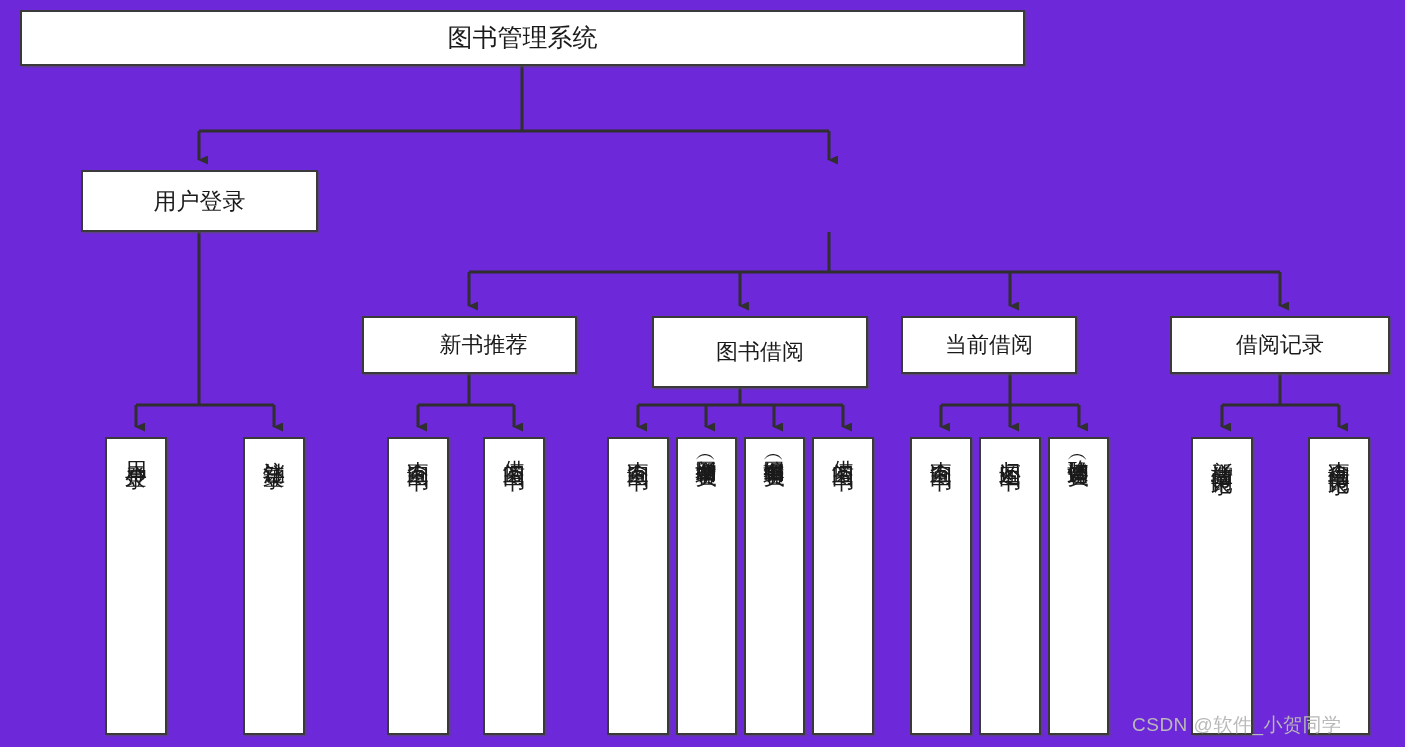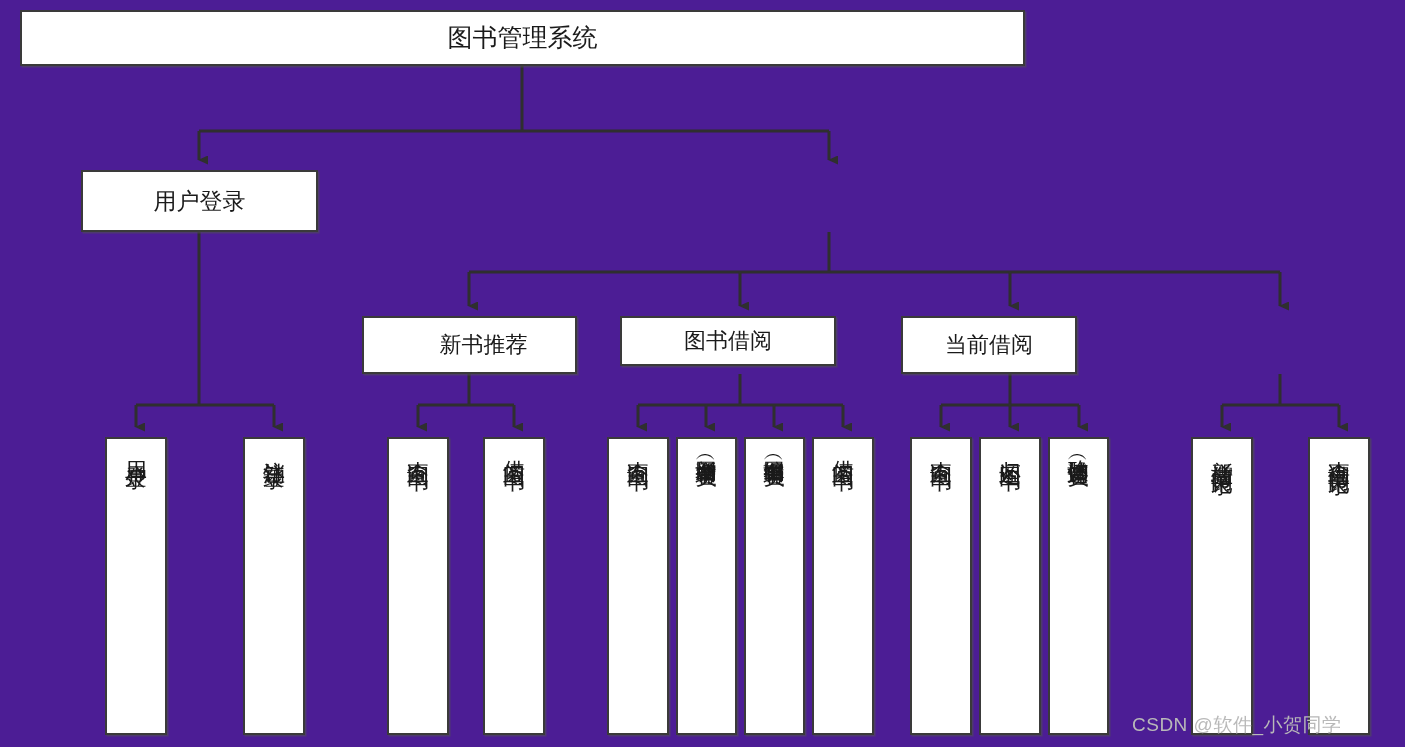--- a/index.html
+++ b/index.html
@@ -7,21 +7,21 @@
     padding: 0;
     background: #ffffff;
   }
   body {
     font-family: "Liberation Sans", "DejaVu Sans", sans-serif;
   }
   #diagram-root {
     position: relative;
     width: 1405px;
     height: 747px;
-    background: #4c1d95;
+    background: #6d28d9;
     overflow: hidden;
   }
   #wires {
     position: absolute;
     left: 0;
     top: 0;
     width: 1405px;
     height: 747px;
     pointer-events: none;
   }
@@ -138,26 +138,29 @@
     <span class="lbl">图书管理系统</span>
   </div>
 
   <div class="node node-l2" style="left:81px; top:170px; width:237px; height:62px;">
     <span class="lbl">用户登录</span>
   </div>
 
   <div class="node node-l3" style="left:362px; top:316px; width:215px; height:58px;padding-left:28px;">
     <span class="lbl">新书推荐</span>
   </div>
-  <div class="node node-l3" style="left:620px; top:316px; width:216px; height:50px;">
+  <div class="node node-l3" style="left:652px; top:316px; width:216px; height:72px;">
     <span class="lbl">图书借阅</span>
   </div>
   <div class="node node-l3" style="left:901px; top:316px; width:176px; height:58px;">
     <span class="lbl">当前借阅</span>
   </div>
+  <div class="node node-l3" style="left:1170px; top:316px; width:220px; height:58px;">
+    <span class="lbl">借阅记录</span>
+  </div>
 
   <div class="node node-leaf" style="left:105px; top:437px; width:62px; height:298px;">
     <span class="lbl">用户登录</span>
   </div>
   <div class="node node-leaf" style="left:243px; top:437px; width:62px; height:298px;">
     <span class="lbl">注销登录</span>
   </div>
 
   <div class="node node-leaf" style="left:387px; top:437px; width:62px; height:298px;">
     <span class="lbl">查询图书</span>

